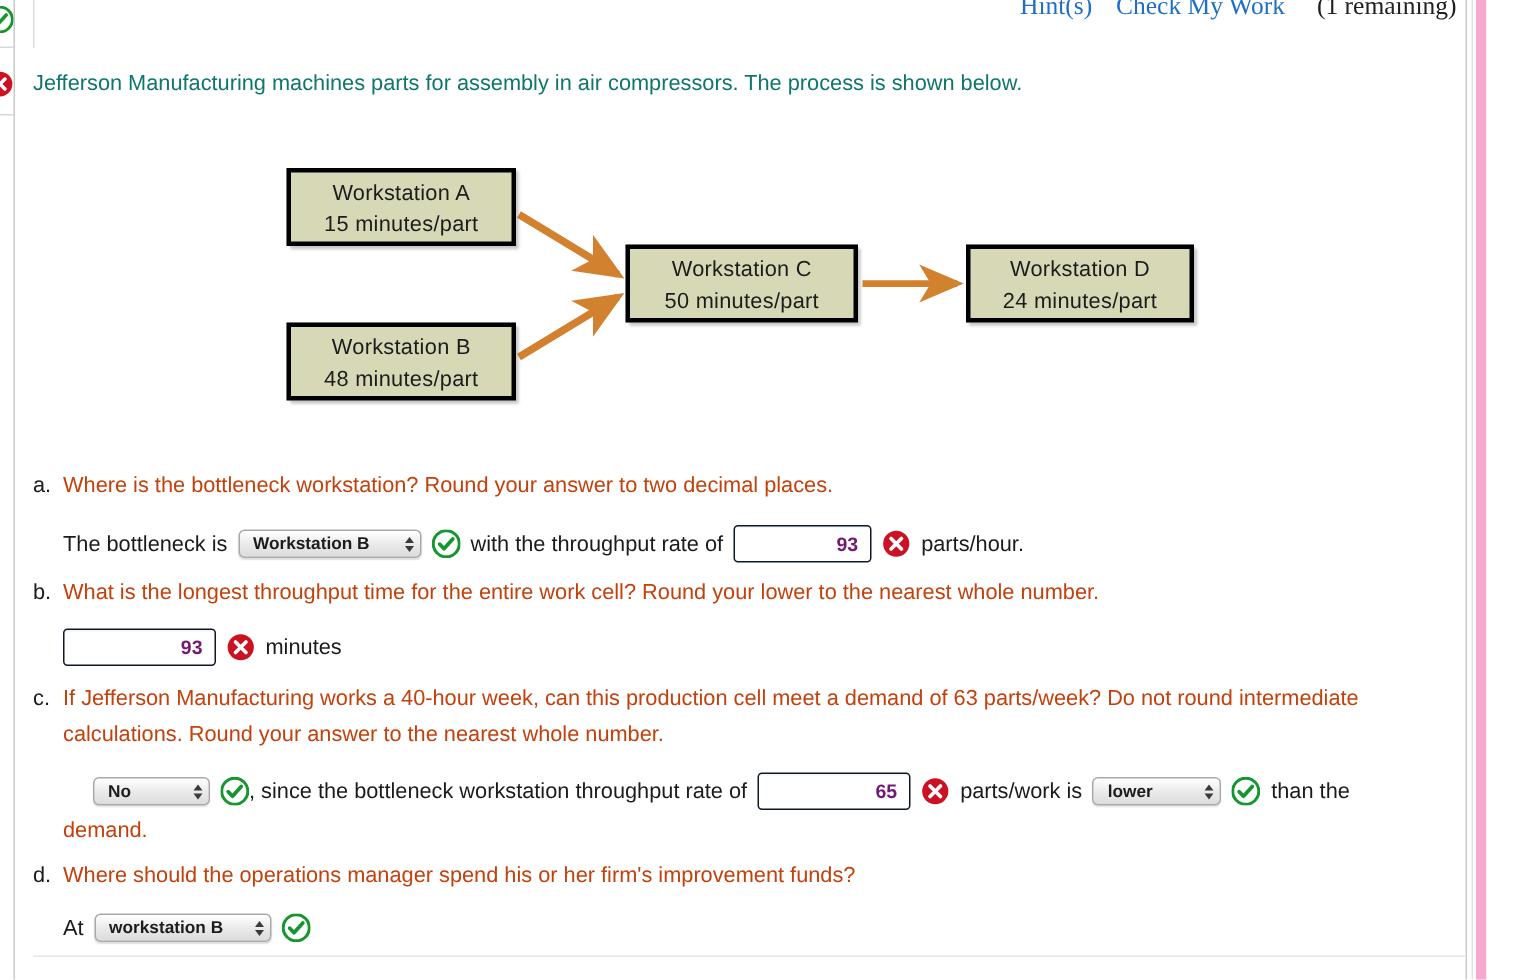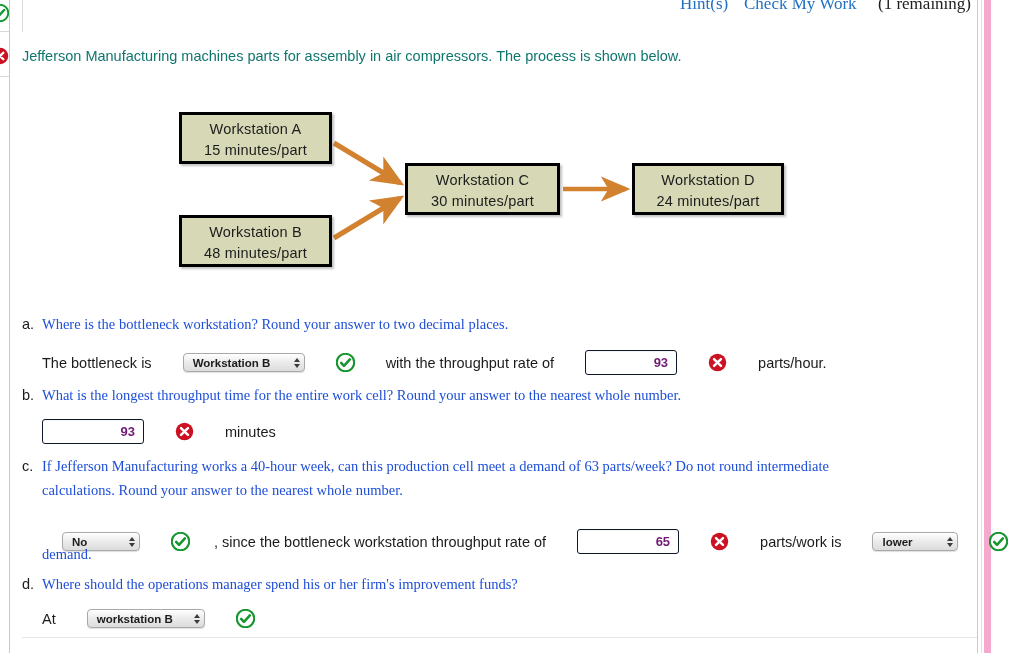--- a/index.html
+++ b/index.html
@@ -37,40 +37,40 @@
 
   
   .edge-icon{position:absolute;left:-9px;width:18px;height:18px;border-radius:50%;}
   .edge-check{top:4px;}
   .edge-x{top:47px;}
 
   
   .intro{position:absolute;left:22px;top:48px;width:900px;font-size:14.5px;color:#0f766e;}
 
   
-  .diagram{position:absolute;left:164px;top:95px;width:660px;height:190px;}
+  .diagram{position:absolute;left:176px;top:95px;width:660px;height:190px;}
   .ws-box{
     position:absolute;background:#d7d9b6;border:3px solid #000000;
     box-shadow:2px 2px 2px rgba(120,120,120,.45);
     text-align:center;font-family:"Liberation Sans","DejaVu Sans",sans-serif;
     color:#1c1c1c;box-sizing:border-box;
   }
   .ws-box .nm{font-size:14.5px;line-height:1.05;margin-top:7px;letter-spacing:.2px;}
   .ws-box .tm{font-size:14.5px;line-height:1.05;margin-top:6px;letter-spacing:.2px;}
   #ws-a{left:15px;top:17px;width:153px;height:52px;}
   #ws-b{left:15px;top:120px;width:153px;height:52px;}
   #ws-c{left:241px;top:68px;width:155px;height:52px;}
   #ws-d{left:468px;top:68px;width:152px;height:52px;}
   .diagram svg{position:absolute;left:0;top:0;}
 
   
-  .q{position:absolute;font-size:14.5px;color:#1d4ed8;font-family:Liberation Serif, serif;}
+  .q{position:absolute;font-size:14.5px;color:#c2410c;}
   .q-letter{position:absolute;font-size:14.5px;color:#1b1b1b;}
 
-  .row{position:absolute;display:flex;align-items:center;white-space:nowrap;font-size:14.5px;color:#1b1b1b;gap:24px;}
+  .row{position:absolute;display:flex;align-items:center;white-space:nowrap;font-size:14.5px;color:#1b1b1b;}
   .row > *{flex:none;}
   .gap6{margin-left:7px;}
 
   
   .sel{
     display:inline-flex;align-items:center;justify-content:space-between;
     height:19px;padding:0 4px 0 9px;
     background:linear-gradient(#ffffff,#e9e9e9 55%,#dcdcdc);
     border:1px solid #a9a9a9;border-radius:4px;
     box-shadow:0 1px 1px rgba(0,0,0,.13), inset 0 1px 0 #ffffff;
@@ -149,21 +149,21 @@
     <div class="ws-box" id="ws-a">
       <div class="nm">Workstation A</div>
       <div class="tm">15 minutes/part</div>
     </div>
     <div class="ws-box" id="ws-b">
       <div class="nm">Workstation B</div>
       <div class="tm">48 minutes/part</div>
     </div>
     <div class="ws-box" id="ws-c">
       <div class="nm">Workstation C</div>
-      <div class="tm">30 minutes/part</div>
+      <div class="tm">50 minutes/part</div>
     </div>
     <div class="ws-box" id="ws-d">
       <div class="nm">Workstation D</div>
       <div class="tm">24 minutes/part</div>
     </div>
   </div>
 
   <div class="q-letter" style="left:22px;top:316px;">a.</div>
   <div class="q" style="left:42px;top:316px;width:900px;">Where is the bottleneck workstation? Round your answer to two decimal places.</div>
 
@@ -187,38 +187,38 @@
     <span class="ic gap6">
       <svg width="19" height="19" viewBox="0 0 24 24">
         <circle cx="12" cy="12" r="11" fill="#cc1122"></circle>
         <path d="M7.6 7.6l8.8 8.8M16.4 7.6l-8.8 8.8" stroke="#ffffff" stroke-width="3.1" stroke-linecap="round"></path>
       </svg>
     </span>
     <span class="gap6">parts/hour.</span>
   </div>
 
   <div class="q-letter" style="left:22px;top:387px;">b.</div>
-  <div class="q" style="left:42px;top:387px;width:900px;">What is the longest throughput time for the entire work cell? Round your answer to the nearest whole number.</div>
+  <div class="q" style="left:42px;top:387px;width:900px;">What is the longest throughput time for the entire work cell? Round your lower to the nearest whole number.</div>
 
   <div class="row" style="left:42px;top:419px;">
     <span class="tinput" style="width:102px;">93</span>
     <span class="ic gap6">
       <svg width="19" height="19" viewBox="0 0 24 24">
         <circle cx="12" cy="12" r="11" fill="#cc1122"></circle>
         <path d="M7.6 7.6l8.8 8.8M16.4 7.6l-8.8 8.8" stroke="#ffffff" stroke-width="3.1" stroke-linecap="round"></path>
       </svg>
     </span>
     <span class="gap6">minutes</span>
   </div>
 
   <div class="q-letter" style="left:22px;top:458px;">c.</div>
   <div class="q" style="left:42px;top:458px;width:930px;">If Jefferson Manufacturing works a 40-hour week, can this production cell meet a demand of 63 parts/week? Do not round intermediate</div>
   <div class="q" style="left:42px;top:482px;width:930px;">calculations. Round your answer to the nearest whole number.</div>
 
-  <div class="row" style="left:42px;top:529px;padding-left:20px;">
+  <div class="row" style="left:42px;top:515px;padding-left:20px;">
     <span class="sel" style="width:78px;">
       <span class="lbl">No</span>
       <span class="arrows">
           <i class="up"></i>
           <i class="dn"></i>
         </span>
     </span>
     <span class="ic gap6">
       <svg width="19" height="19" viewBox="0 0 24 24">
         <circle cx="12" cy="12" r="11" fill="#ffffff" stroke="#16962f" stroke-width="2.6"></circle>

